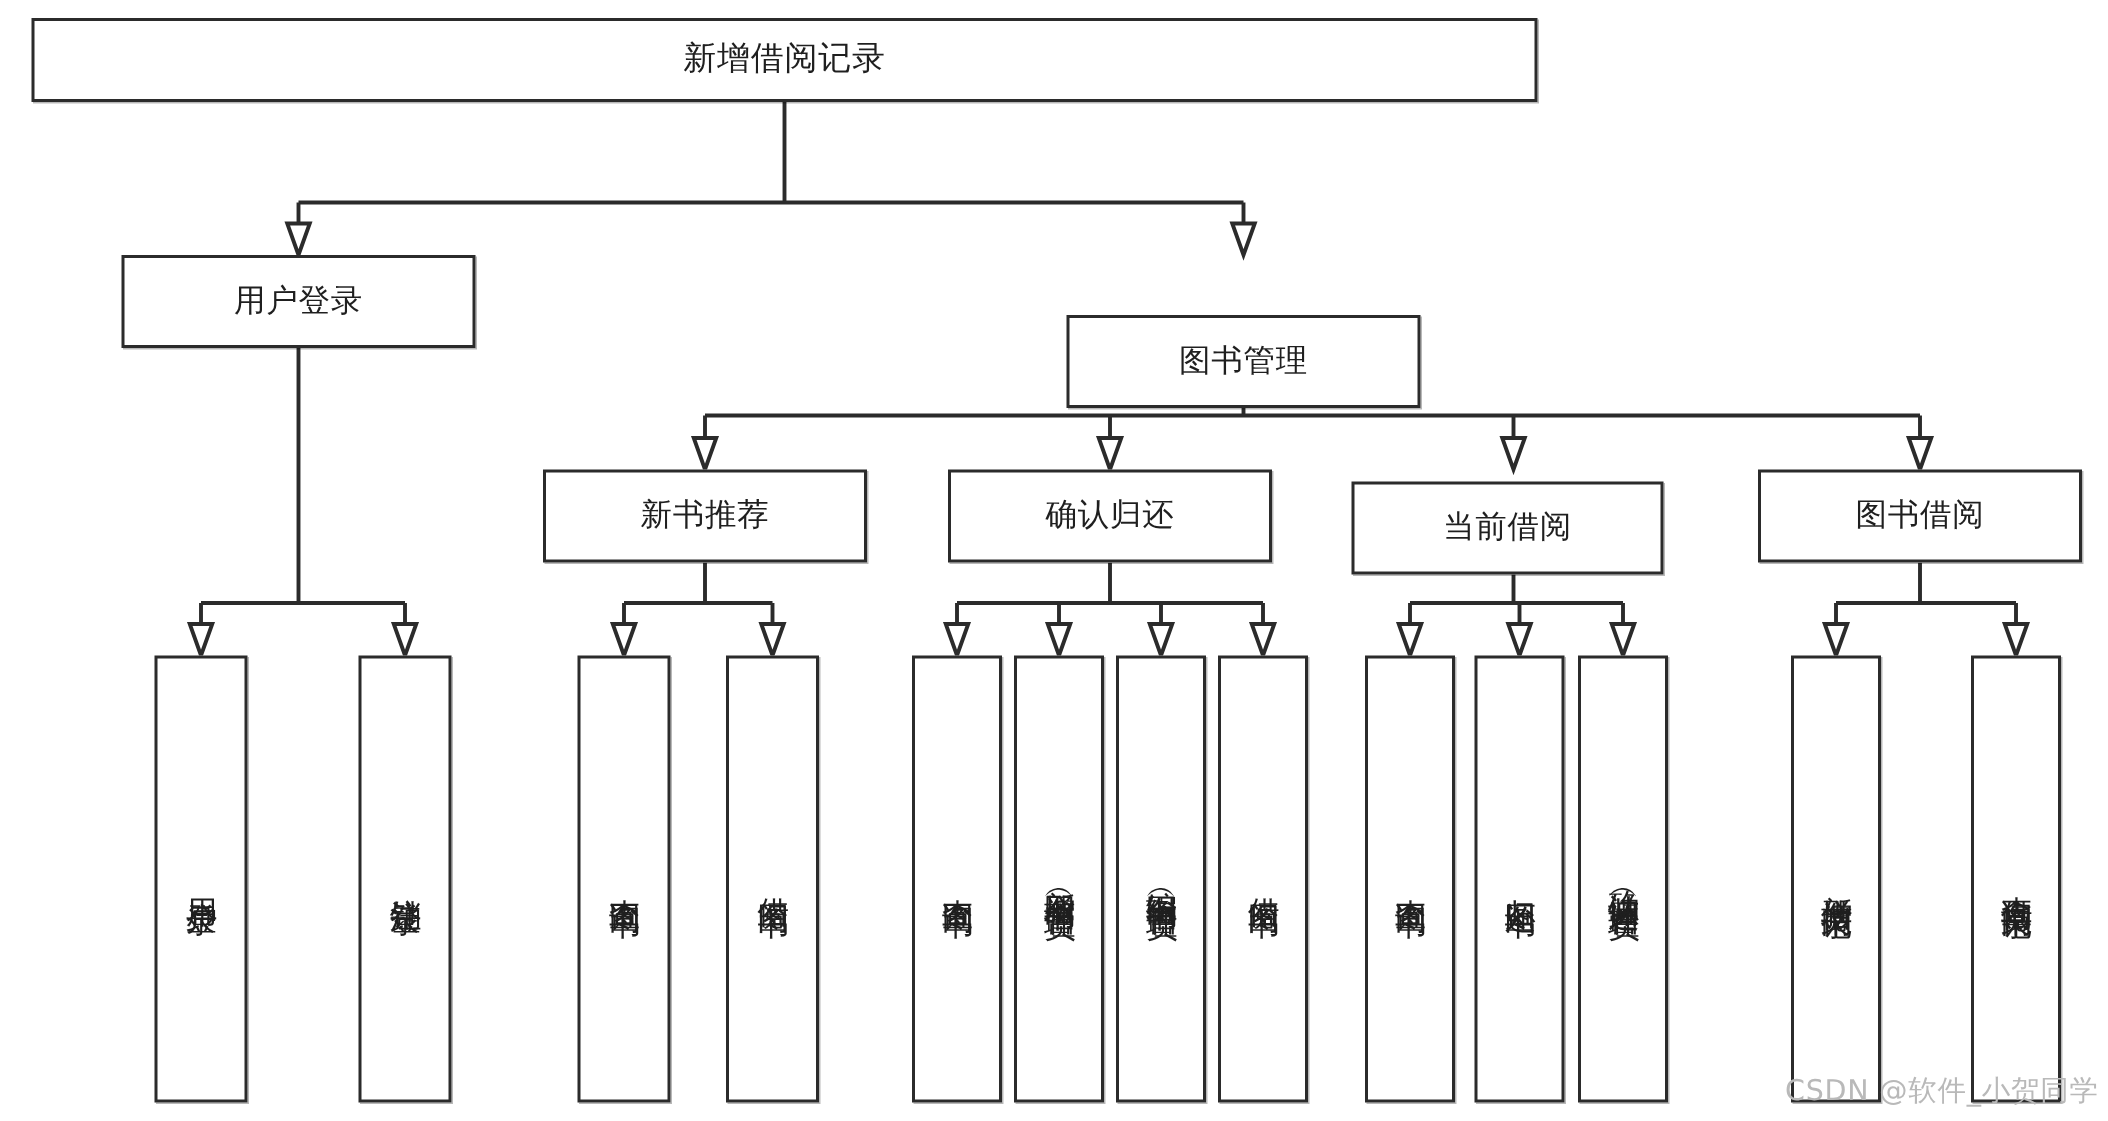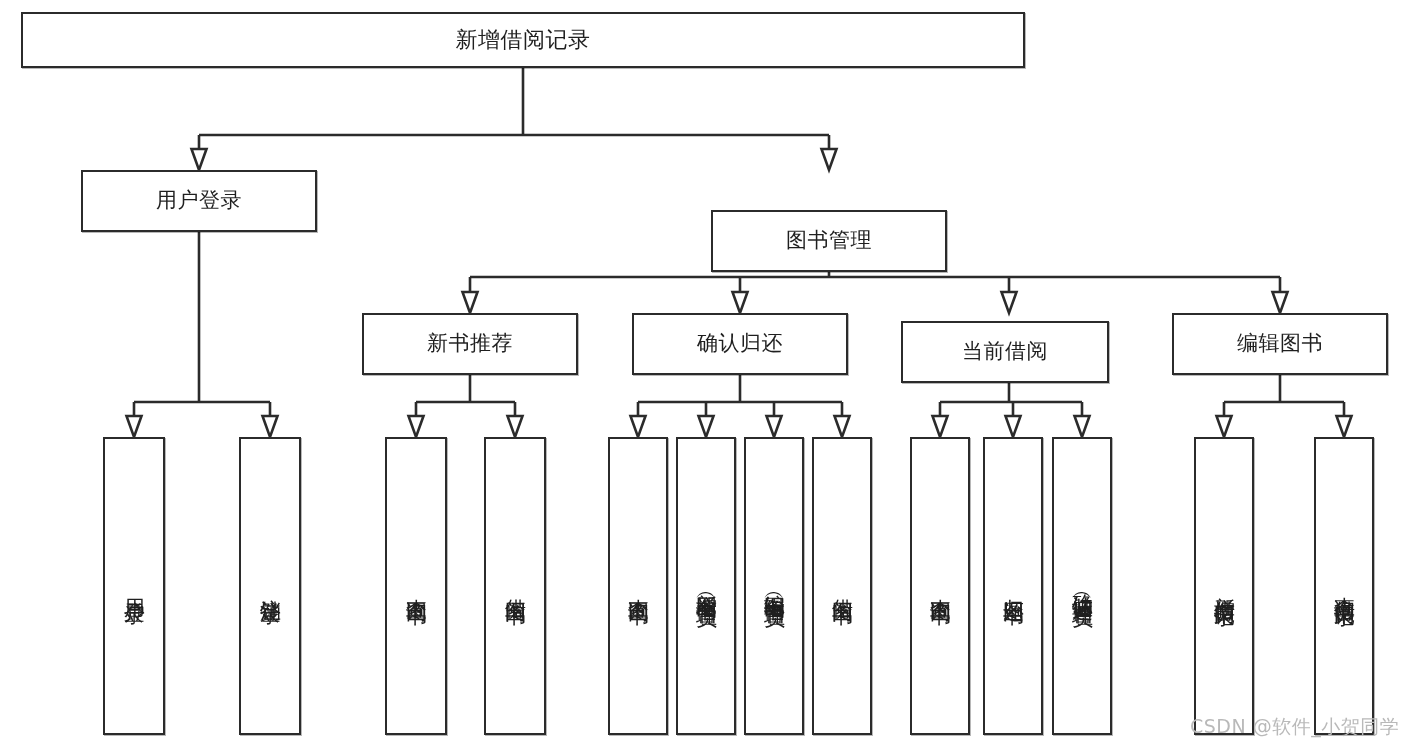--- a/index.html
+++ b/index.html
@@ -154,21 +154,21 @@
       <div class="node horizontal" style="left: 362px; top: 313px; width: 216px; height: 62px;">
         <span class="node-label">新书推荐</span>
       </div>
       <div class="node horizontal" style="left: 632px; top: 313px; width: 216px; height: 62px;">
         <span class="node-label">确认归还</span>
       </div>
       <div class="node horizontal" style="left: 901px; top: 301px; width: 208px; height: 62px; margin-top: 20px;">
         <span class="node-label">当前借阅</span>
       </div>
       <div class="node horizontal" style="left: 1172px; top: 313px; width: 216px; height: 62px;">
-        <span class="node-label">编辑图书</span>
+        <span class="node-label">图书借阅</span>
       </div>
       <div class="node vertical" style="left: 103px; top: 437px; width: 62px; height: 298px;">
         <span class="node-label">用户登录</span>
       </div>
       <div class="node vertical" style="left: 239px; top: 437px; width: 62px; height: 298px;">
         <span class="node-label">注销登录</span>
       </div>
       <div class="node vertical" style="left: 385px; top: 437px; width: 62px; height: 298px;">
         <span class="node-label">查询图书</span>
       </div>

